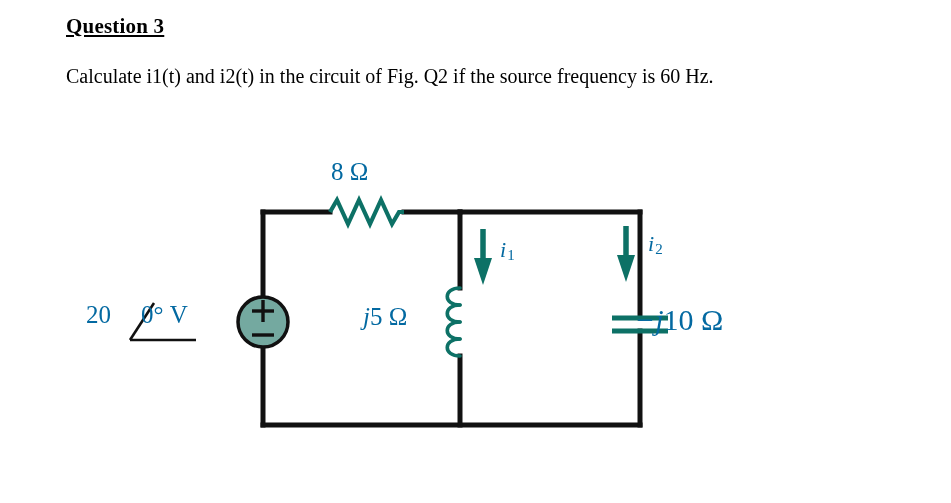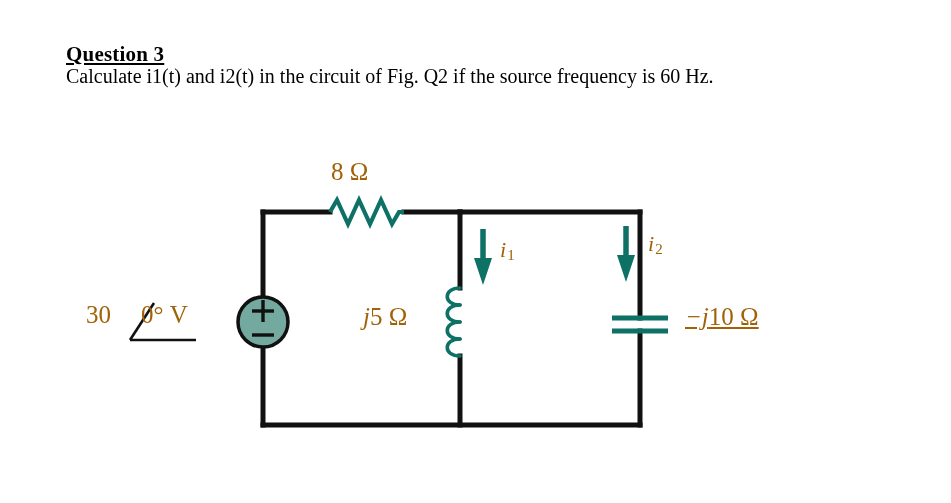--- a/index.html
+++ b/index.html
@@ -1,32 +1,32 @@
 <!DOCTYPE html>
 <html><head>
 <meta charset="utf-8">
 <style>
   html,body{margin:0;padding:0;background:#ffffff;}
   body{width:951px;height:503px;position:relative;overflow:hidden;
        font-family:"Liberation Serif",serif;color:#000;}
 
   .qtitle{position:absolute;left:66px;top:14px;font-size:21px;font-weight:bold;
-          text-decoration:underline;letter-spacing:.2px;white-space:nowrap;margin-top:28px;}
+          text-decoration:underline;letter-spacing:.2px;white-space:nowrap;}
   .qbody{position:absolute;left:66px;top:62px;width:840px;font-size:20px;
          font-weight:normal;line-height:1.45;}
 
   #circuit{position:absolute;left:0;top:0;width:951px;height:503px;}
 
   
-  .lbl{position:absolute;font-family:"Liberation Serif",serif;color:#a16207;
+  .lbl{position:absolute;font-family:"Liberation Serif",serif;color:#0369a1;
        white-space:nowrap;}
   .lbl-ohm8{left:331px;top:158px;font-size:25px;}
   .lbl-src{left:86px;top:301px;font-size:25px;}
   .lbl-j5{left:363px;top:303px;font-size:25px;}
-  .lbl-mj10{left:685px;top:303px;font-size:25px;text-decoration:underline;}
+  .lbl-mj10{left:635px;top:303px;font-size:30px;}
   .lbl-i1{left:500px;top:237px;font-size:22px;text-align:center;}
   .lbl-i2{left:648px;top:231px;font-size:22px;text-align:right;}
   .it{font-style:italic;}
   .sub{font-size:15px;vertical-align:-3px;padding-left:1px;}
   .ang{display:inline-block;position:relative;padding:0 2px 0 3px;}
 </style>
 </head>
 <body>
 
 <div class="qtitle">Question 3</div>
@@ -99,21 +99,21 @@
 
   <g stroke="#111111" stroke-width="2.6" fill="none" stroke-linecap="butt">
     <line x1="130" y1="340" x2="154" y2="303"></line>
     <line x1="130" y1="340" x2="196" y2="340"></line>
   </g>
 </svg>
 
 <div class="lbl lbl-ohm8">8 Ω</div>
 
 <div class="lbl lbl-src">
-  <span>30</span><span class="ang">&nbsp;&nbsp;&nbsp;&nbsp;</span><span>0°</span>&nbsp;<span>V</span>
+  <span>20</span><span class="ang">&nbsp;&nbsp;&nbsp;&nbsp;</span><span>0°</span>&nbsp;<span>V</span>
 </div>
 
 <div class="lbl lbl-j5">
   <span class="it">j</span><span>5 Ω</span>
 </div>
 
 <div class="lbl lbl-mj10">
   <span class="it">−j</span><span>10 Ω</span>
 </div>
 

